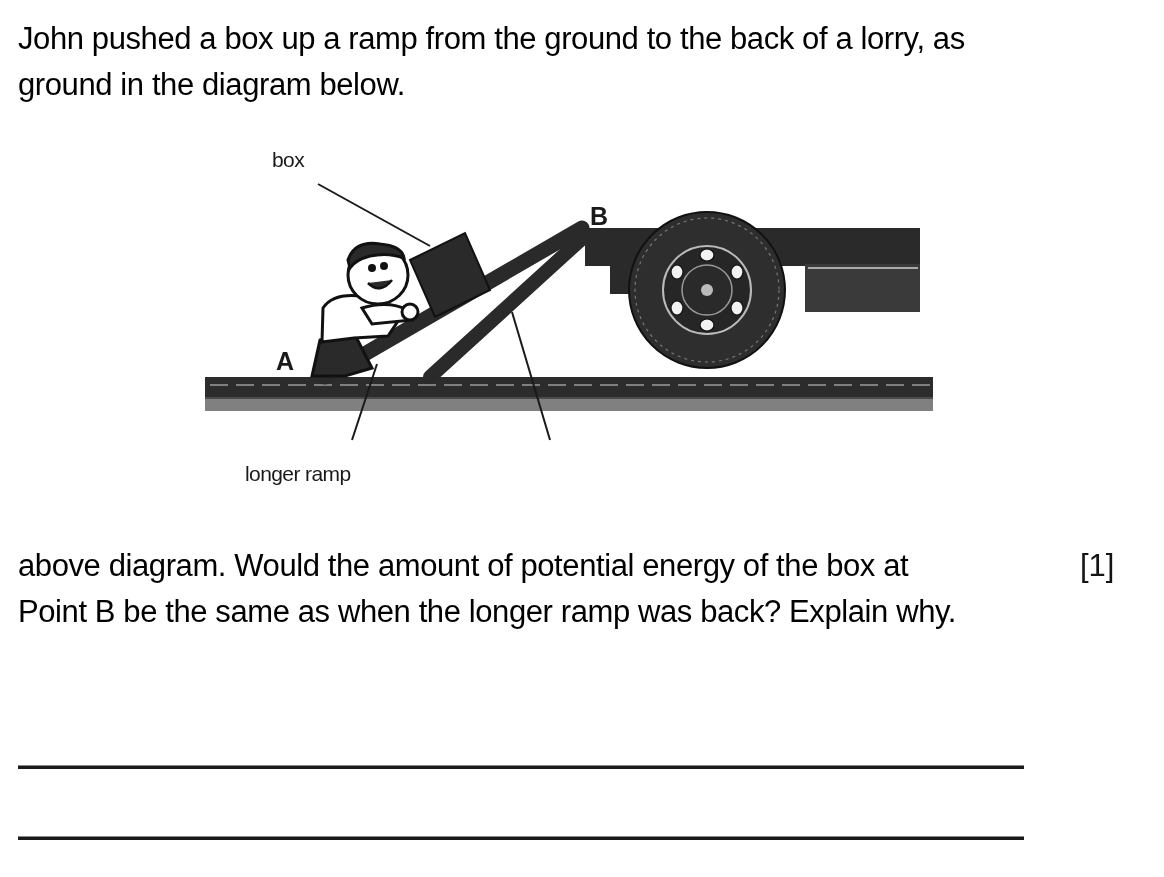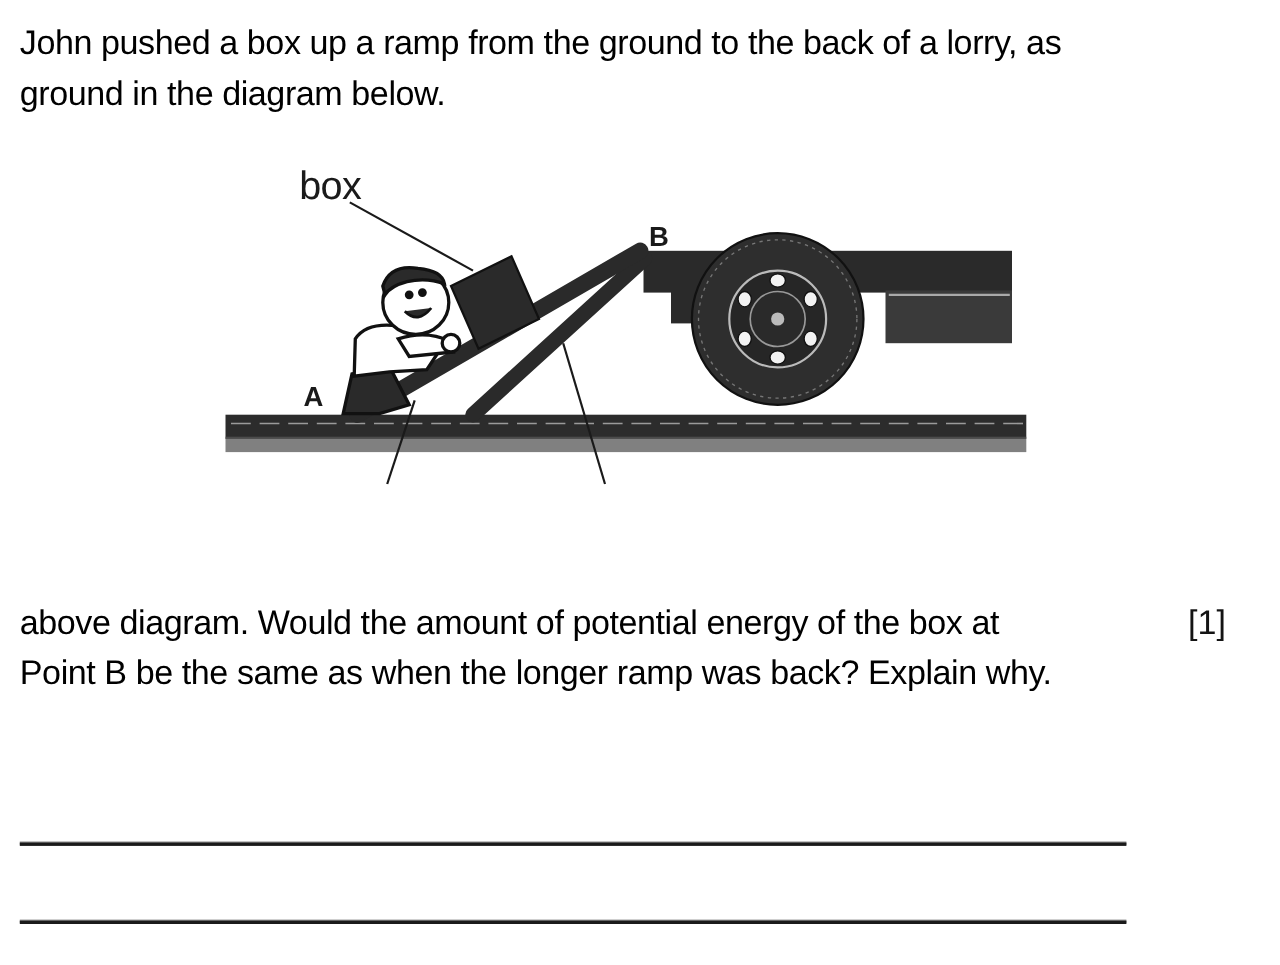--- a/index.html
+++ b/index.html
@@ -7,21 +7,21 @@
            font-family: "Liberation Sans", "DejaVu Sans", sans-serif; color: #111; }
     .para { position: absolute; left: 18px; font-size: 31px; line-height: 46px; letter-spacing: -0.4px;
             font-family: "Liberation Sans", sans-serif; color: #000000; }
     .intro { top: 16px; width: 1060px; }
     .intro span, .question span { display: block; white-space: nowrap; }
     .question { top: 543px; width: 1030px; }
     .marks { position: absolute; left: 1080px; top: 543px; font-size: 31px; line-height: 46px;
              font-family: "Liberation Sans", sans-serif; color: #141414; }
     .figure { position: absolute; left: 140px; top: 140px; width: 840px; height: 380px; }
     .figure svg { position: absolute; left: 0; top: 0; }
-    .lbl { position: absolute; font-family: "Liberation Sans", sans-serif; font-size: 36px;
+    .lbl { position: absolute; font-family: "Liberation Sans", sans-serif; font-size: 21px;
            color: #1a1a1a; letter-spacing: -0.6px; white-space: nowrap; }
     .pt { position: absolute; font-family: "Liberation Sans", sans-serif; font-size: 25px; font-weight: bold; color: #1a1a1a; }
     .answer-line { position: absolute; left: 18px; width: 1006px; height: 3px; background: #1a1a1a;
                    box-shadow: 0 -1px 0 #888; }
   </style>
 </head>
 <body>
 
 <div class="para intro">
   <span>John pushed a box up a ramp from the ground to the back of a lorry, as</span>
@@ -93,20 +93,21 @@
     <g stroke="#1a1a1a" stroke-width="2" fill="none">
       <line x1="178" y1="44" x2="290" y2="106"></line>
       <line x1="372" y1="172" x2="410" y2="300"></line>
       <line x1="237" y1="224" x2="212" y2="300"></line>
     </g>
   </svg>
 
   <div class="lbl" style="left:132px; top:8px;">box</div>
   <div class="pt" style="left:450px; top:62px;">B</div>
   <div class="pt" style="left:136px; top:207px;">A</div>
+  <div class="lbl" style="left:105px; top:322px;">longer ramp</div>
 </div>
 
 <div class="para question">
   <span>above diagram. Would the amount of potential energy of the box at</span>
   <span>Point B be the same as when the longer ramp was back? Explain why.</span>
 </div>
 <div class="marks">[1]</div>
 
 <div class="answer-line" style="top:766px;"></div>
 <div class="answer-line" style="top:837px;"></div>

